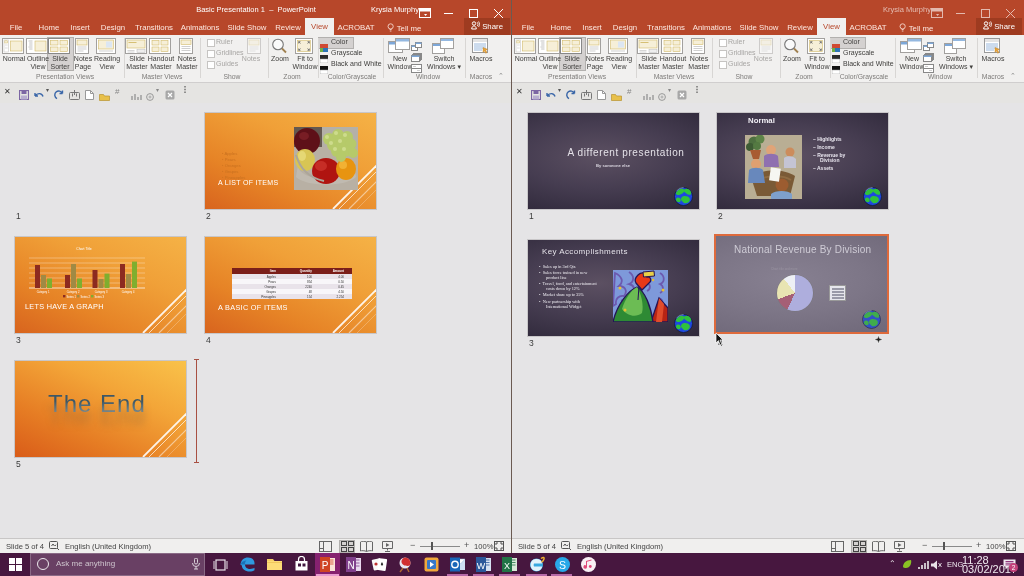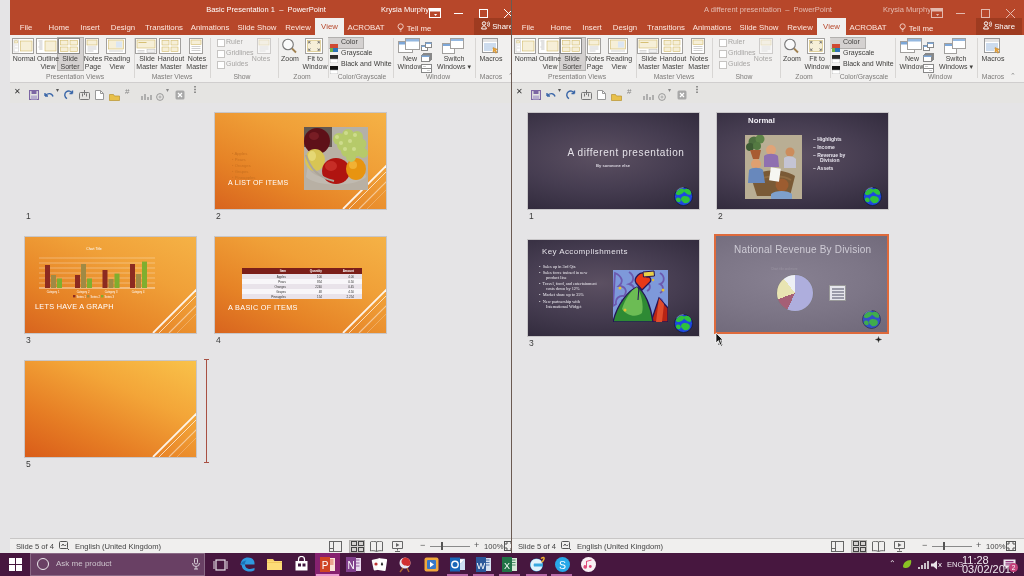--- a/index.html
+++ b/index.html
@@ -27,21 +27,21 @@
 .qat{position:absolute;left:0;top:83px;width:512px;height:20px;background:#e5e4e2;border-bottom:1px solid #d4d2d0}
 .sorter{position:absolute;left:0;top:103px;width:512px;height:435px;background:#e5e4e6}
 .sld{position:absolute;width:171px;height:96px;overflow:hidden;box-shadow:0 0 0 1px #c8c6c8}
 .og{background:linear-gradient(205deg,#f5b246 0%,#f0a038 35%,#e68326 70%,#d8641e 100%)}
 .og2{background:linear-gradient(205deg,#f9c24a 0%,#f3a538 35%,#e67d24 70%,#d95c19 100%)}
 .pu{background:radial-gradient(ellipse 115% 85% at 42% 45%,#5c5062 0%,#463d51 40%,#322b3d 75%,#282230 100%)}
 .pu2{background:radial-gradient(ellipse 120% 90% at 42% 45%,#878091 0%,#7d7687 38%,#716a7b 72%,#696273 100%);box-shadow:0 0 0 2px #de6a3c}
 .sbar{position:absolute;left:0;top:538px;width:512px;height:15px;background:#f0efee;border-top:1px solid #c8c6c6;font-size:7.6px;color:#444}
 .task{position:absolute;left:0;top:553px;width:1024px;height:23px;background:#47173f}
 </style></head><body>
-<div class="win" style="left:10px">
+<div class="win" style="left:0px">
     <div class="tbar">
       <div class="ttxt">Basic Presentation 1 &nbsp;–&nbsp; PowerPoint</div>
       <div class="tuser">Krysia Murphy</div>
       <div class="tico" style="left:419px"><svg width="12" height="10" viewBox="0 0 12 10">
           <rect x="0.5" y="0.5" width="11" height="9" fill="none" stroke="#fff"></rect>
           <rect x="0.5" y="0.5" width="11" height="3" fill="#fff"></rect>
           <path d="M5 6l1.6 2 1.6-2z" fill="#fff"></path>
         </svg></div>
       <div class="tico" style="left:444px"><svg width="10" height="10" viewBox="0 0 10 10">
           <line x1="0" y1="5.5" x2="9" y2="5.5" stroke="#fff" stroke-width="1"></line>
@@ -409,20 +409,21 @@
       <div class="abs" style="left:206px;top:232px;font-size:8.5px;color:#3a3a3a">4</div>
       <div class="sld og2" style="left:15px;top:258px">
         <svg class="abs" width="171" height="96" viewBox="0 0 171 96" style="left:0;top:0">
           <g stroke="#fff" fill="none">
             <path d="M128 96L224 0" stroke-width="1.8" opacity="0.9"></path>
             <path d="M134 96L230 0" stroke-width="0.9" opacity="0.75"></path>
             <path d="M144 96L240 0" stroke-width="1.2" opacity="0.5"></path>
             <path d="M152 96L248 0" stroke-width="0.7" opacity="0.35"></path>
           </g>
         </svg>
+        <div class="abs" style="left:33px;top:29px;font-size:24px;letter-spacing:1px;background:linear-gradient(#3d5766 40%,#7b96a2 85%);-webkit-background-clip:text;background-clip:text;color:transparent;text-shadow:0 12px 7px rgba(140,95,55,0.5)">The End</div>
       </div>
       <div class="abs" style="left:16px;top:356px;font-size:8.5px;color:#3a3a3a">5</div>
       <div class="abs" style="left:195.5px;top:256px;width:1.5px;height:103px;background:#a85043"></div>
       <div class="abs" style="left:193.5px;top:255.5px;width:5.5px;height:1.2px;background:#a85043"></div>
       <div class="abs" style="left:193.5px;top:358.5px;width:5.5px;height:1.2px;background:#a85043"></div>
     </div>
     <div class="sbar">
       <span style="position:absolute;left:6px;top:3px">Slide 5 of 4</span>
       <span style="position:absolute;left:49px;top:2px"><svg width="11" height="10" viewBox="0 0 11 10">
           <rect x="0.5" y="0.5" width="8" height="7" rx="1" fill="none" stroke="#555"></rect>
@@ -455,21 +456,20 @@
       <span style="position:absolute;left:464px;top:1px;font-size:9px;color:#555">+</span>
       <span style="position:absolute;left:474px;top:3px">100%</span>
       <span style="position:absolute;left:494px;top:2px"><svg width="10" height="10" viewBox="0 0 10 10">
           <rect x="0.5" y="0.5" width="9" height="9" fill="none" stroke="#555"></rect>
           <path d="M2 4V2h2M6 2h2v2M8 6v2H6M4 8H2V6" fill="none" stroke="#555"></path>
         </svg></span>
     </div>
   </div>
 <div class="win" style="left:512px">
     <div class="tbar dim">
-      <div class="ttxt">A different presentation &nbsp;–&nbsp; PowerPoint</div>
       <div class="tuser">Krysia Murphy</div>
       <div class="tico" style="left:419px"><svg width="12" height="10" viewBox="0 0 12 10">
           <rect x="0.5" y="0.5" width="11" height="9" fill="none" stroke="#fff"></rect>
           <rect x="0.5" y="0.5" width="11" height="3" fill="#fff"></rect>
           <path d="M5 6l1.6 2 1.6-2z" fill="#fff"></path>
         </svg></div>
       <div class="tico" style="left:444px"><svg width="10" height="10" viewBox="0 0 10 10">
           <line x1="0" y1="5.5" x2="9" y2="5.5" stroke="#fff" stroke-width="1"></line>
         </svg></div>
       <div class="tico" style="left:469px"><svg width="9" height="9" viewBox="0 0 9 9">
@@ -848,21 +848,21 @@
 <div class="abs" style="left:511px;top:0;width:1px;height:553px;background:#6a5a52"></div>
 <div class="task">
     <svg class="abs" width="13" height="13" viewBox="0 0 13 13" style="left:9px;top:5px">
       <rect x="0" y="0" width="6" height="6" fill="#fff"></rect>
       <rect x="7" y="0" width="6" height="6" fill="#fff"></rect>
       <rect x="0" y="7" width="6" height="6" fill="#fff"></rect>
       <rect x="7" y="7" width="6" height="6" fill="#fff"></rect>
     </svg>
     <div class="abs" style="left:30px;top:0;width:175px;height:23px;background:#694064;border:1px solid #8a6a86;box-sizing:border-box"></div>
     <div class="abs" style="left:37px;top:5px;width:12px;height:12px;border:1.6px solid #ece8ec;border-radius:50%;box-sizing:border-box"></div>
-    <div class="abs" style="left:56px;top:6px;font-size:8px;color:#cfc5ce">Ask me product</div>
+    <div class="abs" style="left:56px;top:6px;font-size:8px;color:#cfc5ce">Ask me anything</div>
     <svg class="abs" width="8" height="12" viewBox="0 0 8 12" style="left:192px;top:5px">
       <rect x="2.5" y="0" width="3" height="6" rx="1.5" fill="none" stroke="#d8d0d8"></rect>
       <path d="M0.5 5a3.5 3.5 0 007 0M4 8.5V11M2 11h4" fill="none" stroke="#d8d0d8"></path>
     </svg>
     <svg class="abs" width="15" height="12" viewBox="0 0 15 12" style="left:213px;top:6px">
       <rect x="3" y="1" width="9" height="10" fill="none" stroke="#e8e2e8" stroke-width="1.2"></rect>
       <path d="M1 2v8M14 2v8" stroke="#e8e2e8"></path>
     </svg>
     <div class="abs" style="left:315px;top:0;width:25px;height:23px;background:#86216f"></div>
     <div class="abs" style="left:316px;top:21px;width:23px;height:2px;background:#e89ad0"></div>

